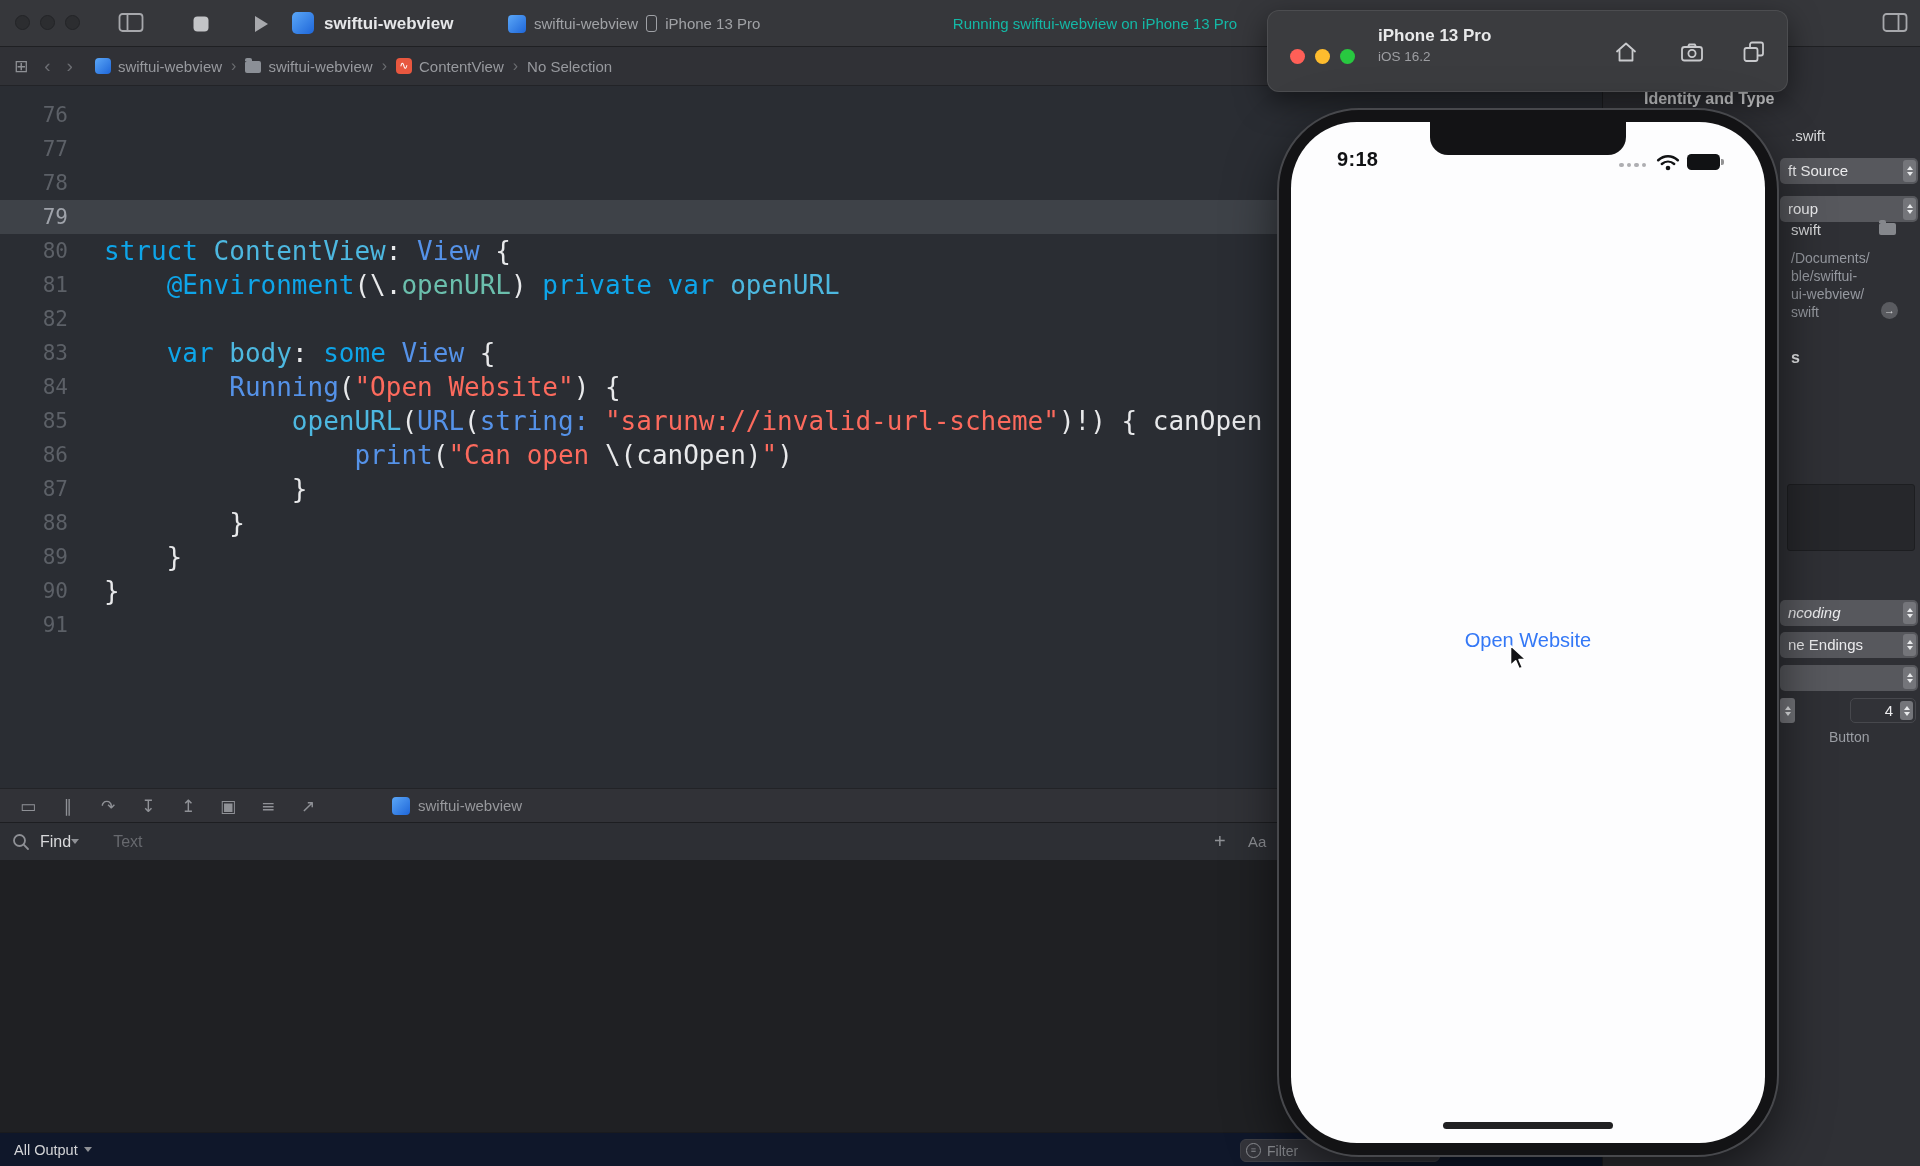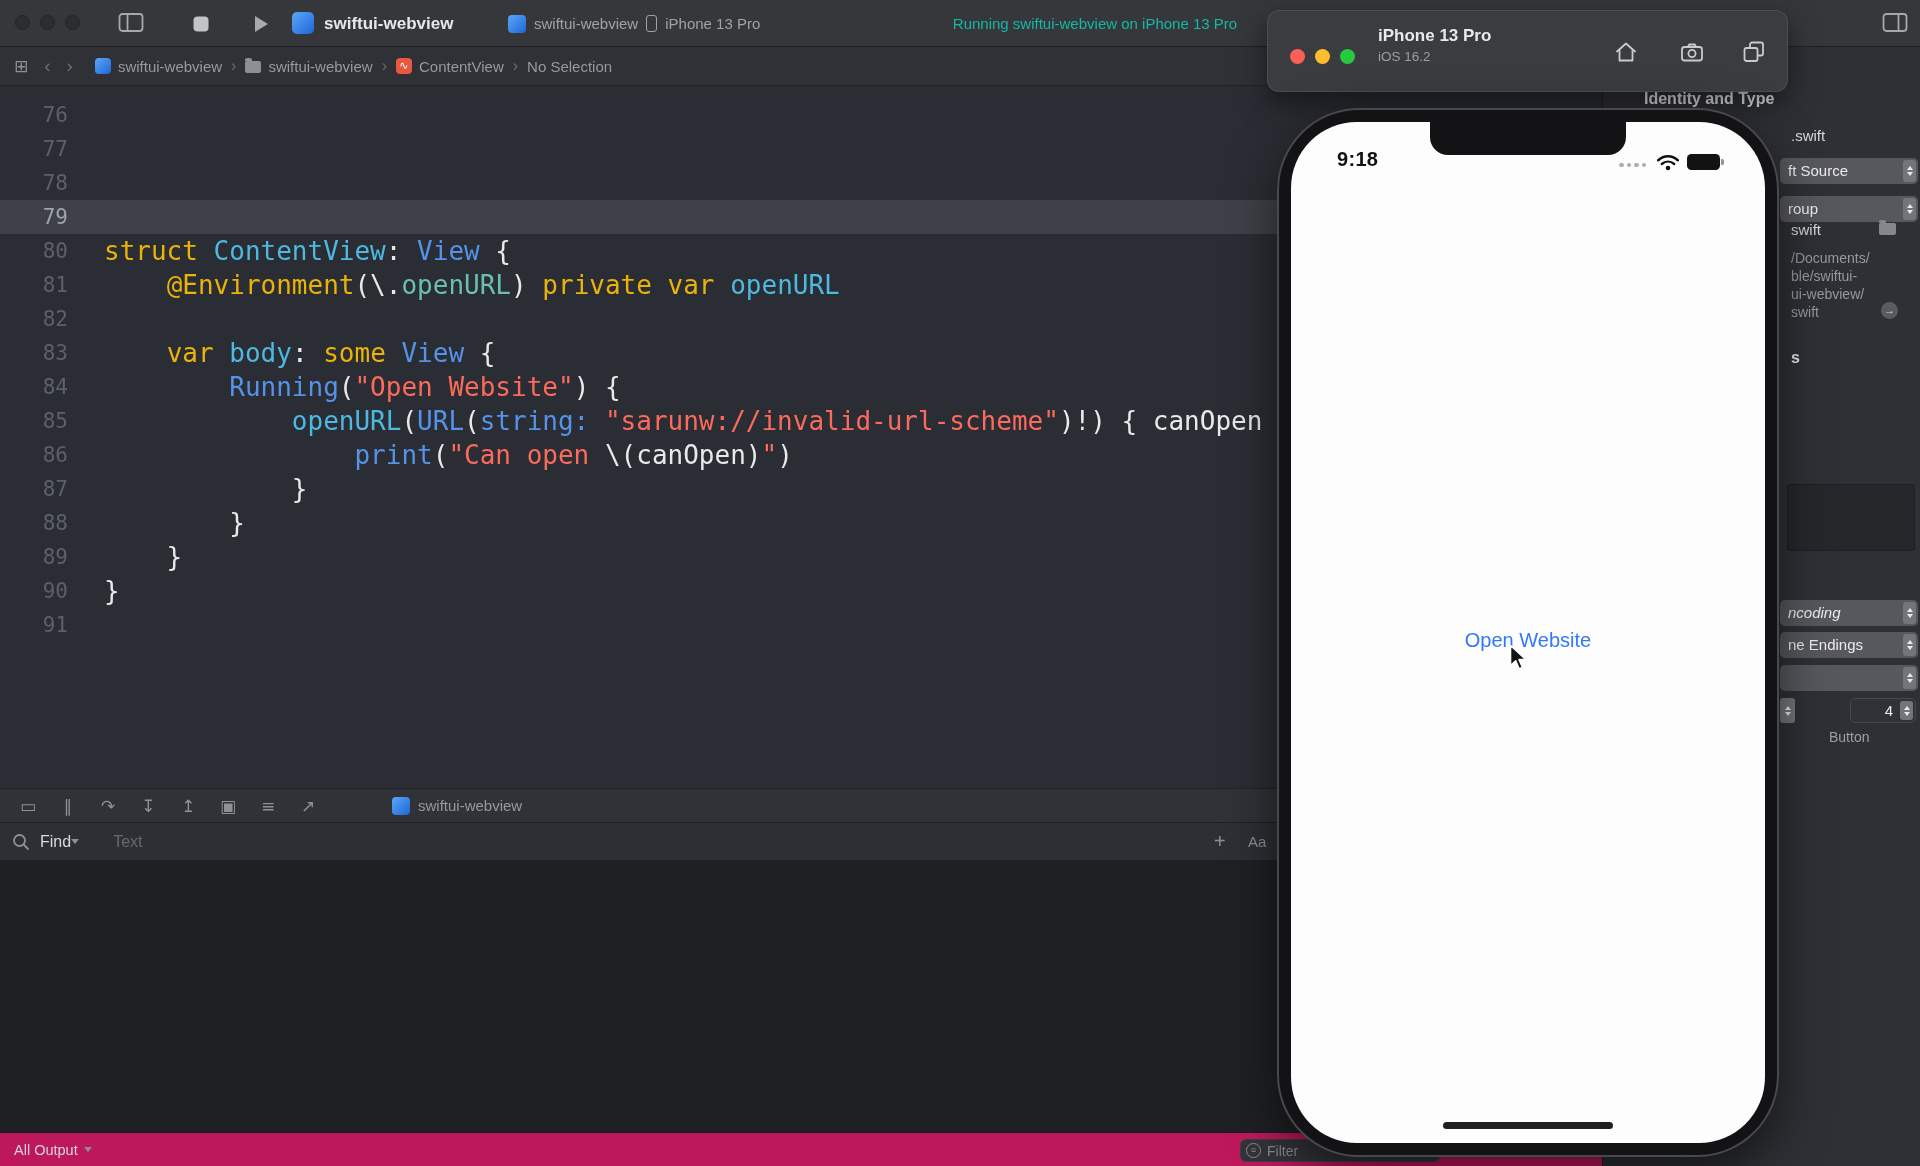--- a/index.html
+++ b/index.html
@@ -33,21 +33,21 @@
   .jicon.swift-file-icon::after{content:"∿"}
 
   
   .editor{position:absolute;left:0;top:86px;width:1602px;height:702px;background:#2a2d33;padding-top:12px;overflow:hidden}
   .crow{display:flex;height:34px;line-height:34px;white-space:pre;font-family:"DejaVu Sans Mono",monospace;font-size:26px}
   .crow.hl{background:#3e4248}
   .lnum{flex:none;width:92px;text-align:right;padding-right:24px;font-size:21px;color:#5c6067}
   .crow.hl .lnum{color:#9fa3aa}
   .ltext{padding-left:12px;color:#e8e9eb}
   .tk-pl{color:#e8e9eb}
-  .tk-kw{color:#eab308}
+  .tk-kw{color:#0ea5e9}
   .tk-decl{color:#4db8e0}
   .tk-type{color:#5592e8}
   .tk-prop{color:#6bbfad}
   .tk-str{color:#fc6a5d}
 
   
   .debugbar{position:absolute;left:0;top:788px;width:1602px;height:34px;background:#313237;border-top:1px solid #222327;display:flex;align-items:center}
   .db-icons{display:flex;align-items:center;margin-left:8px}
   .dbicon{width:40px;text-align:center;color:#8f9196;font-size:17px;font-family:"DejaVu Sans",sans-serif}
   .db-app{display:flex;align-items:center;margin-left:64px;color:#97989c;font-size:15px;gap:8px}
@@ -57,21 +57,21 @@
   .findbar{position:absolute;left:0;top:822px;width:1602px;height:38px;background:#2d2f34;border-top:1px solid #1d1e21;display:flex;align-items:center;font-size:16px}
   .fb-mag{margin-left:12px}
   .fb-mode{margin-left:10px;color:#d8d9db;display:flex;align-items:center;}
   .tri-dn{width:0;height:0;border-left:4.5px solid transparent;border-right:4.5px solid transparent;border-top:5.5px solid #8e9095;display:inline-block}
   .fb-placeholder{margin-left:34px;color:#67696e}
   .fb-plus{position:absolute;left:1214px;color:#8e9095;font-size:20px}
   .fb-aa{position:absolute;left:1248px;color:#8e9095;font-size:15px}
 
   
   .console{position:absolute;left:0;top:860px;width:1602px;height:272px;background:#1f2023}
-  .bottombar{position:absolute;left:0;top:1132px;width:1602px;height:34px;background:#be185d;border-top:1px solid #1a1b1e;display:flex;align-items:center}
+  .bottombar{position:absolute;left:0;top:1132px;width:1602px;height:34px;background:#0f172a;border-top:1px solid #1a1b1e;display:flex;align-items:center}
   .ob{margin-left:14px;color:#d4d5d8;font-size:14.5px;display:flex;align-items:center;gap:6px}
   .filterfield{position:absolute;left:1240px;top:6px;width:200px;height:23px;background:#33343a;border:1px solid #3e3f45;border-radius:6px;display:flex;align-items:center;color:#8a8c91;font-size:14px}
   .filter-icon{width:15px;height:15px;border-radius:50%;border:1px solid #8a8c91;font-size:9px;line-height:13px;text-align:center;margin:0 6px 0 5px;color:#8a8c91}
 
   
   .inspector{position:absolute;left:1602px;top:47px;width:318px;height:1119px;background:#2f3035;border-left:1px solid #1e1f22}
   .ins-header{position:absolute;font-size:16px;font-weight:bold;color:#e3e4e6;white-space:nowrap}
   .ins-value{position:absolute;font-size:15px;color:#d6d7d9;white-space:nowrap}
   .ins-path{position:absolute;font-size:14px;color:#9699a0;white-space:nowrap}
   .ins-label{position:absolute;font-size:14px;color:#9b9ea4;white-space:nowrap}

